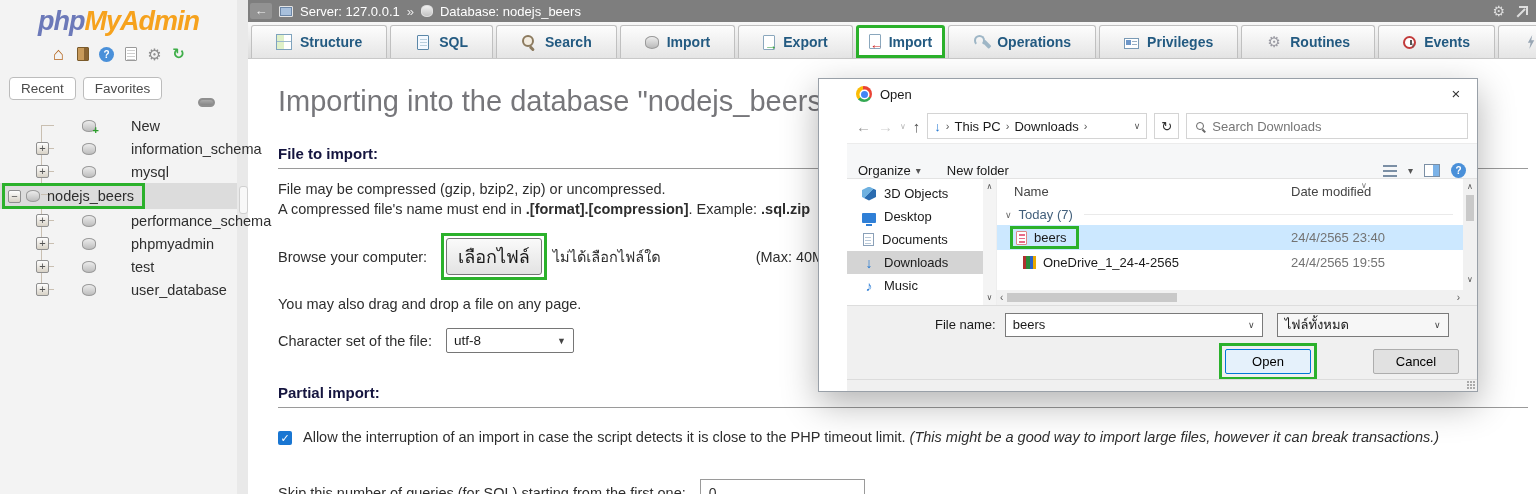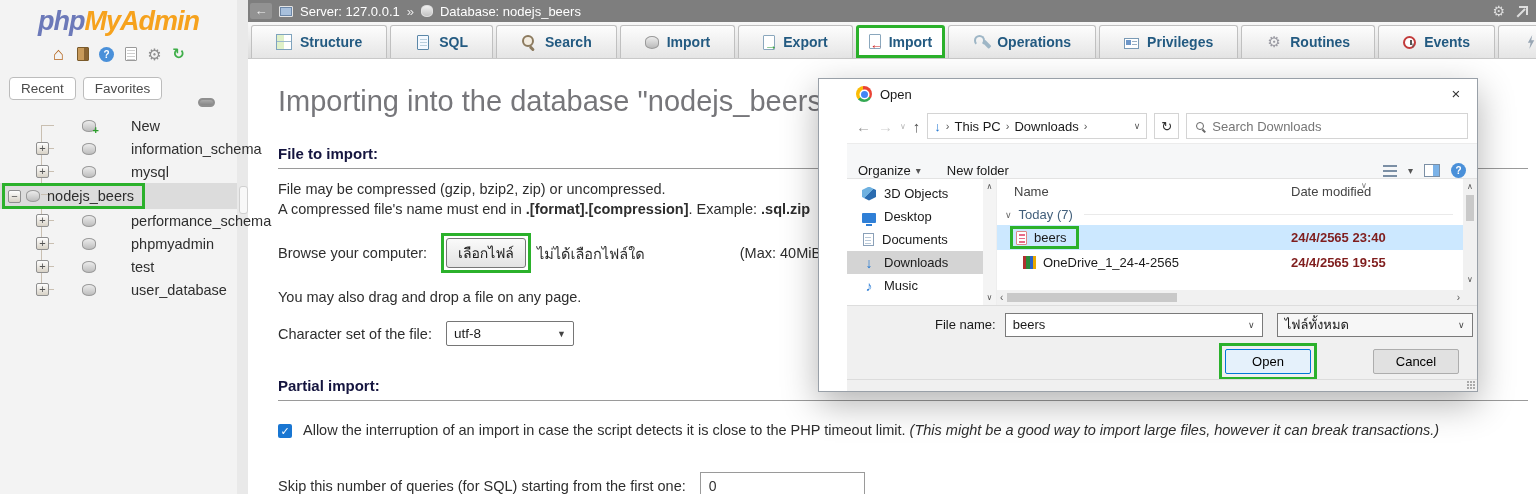--- a/index.html
+++ b/index.html
@@ -82,21 +82,21 @@
   .ti-tracking { width:13px; height:13px; margin-top:1px; border-radius:50%; background:#cfe0ee; border:1px solid #8aa2b8; }
   .ti-tracking::before { content:''; position:absolute; left:2px; top:2px; width:7px; height:7px; border-radius:50%; background:#5b87c5; }
   .ti-tracking::after { content:''; position:absolute; left:4px; top:4px; width:3px; height:3px; border-radius:50%; background:#e8a33d; }
 
   #content { flex:1; background:#fff; padding:26px 8px 0 30px; font-size:14.5px; color:#2e2e2e; }
   h1.pgtitle { font-size:29px; font-weight:400; color:#76767a; letter-spacing:0; }
   .sect-head { margin-top:27px; font-size:15px; font-weight:bold; color:#15153f; padding-bottom:6px; border-bottom:1px solid #9a9a9a; }
   .pline { margin-top:12px; }
   .pline + .pline { margin-top:4px; }
   .row { display:flex; align-items:center; margin-top:16px; }
-  .filebtn { font-size:14px; padding:3px 11px; background:linear-gradient(#fafafa,#e3e3e3); border:1px solid #767676; border-radius:3px; color:#1a1a1a; }
+  .filebtn { font-size:18px; padding:3px 11px; background:linear-gradient(#fafafa,#e3e3e3); border:1px solid #767676; border-radius:3px; color:#1a1a1a; }
   .btn-annot { display:inline-flex; padding:2px; margin:0 6px 0 14px; }
   .maxnote { margin-left:95px; }
   .selbox { width:128px; height:25px; border:1px solid #767676; border-radius:2px; background:#fff; display:inline-flex; align-items:center;
     justify-content:space-between; padding:0 7px; font-size:13.5px; margin-left:14px; color:#1a1a1a; }
   .selcaret { font-size:9px; color:#444; }
   .cbrow { margin-top:21px; display:flex; gap:11px; align-items:flex-start; }
   .cb { width:14px; height:14px; flex:none; margin-top:2px; background:#1976d2; border-radius:2px; color:#fff; font-size:11px; line-height:14px; text-align:center; }
   .note { font-style:italic; }
   .skiprow { margin-top:34px; display:flex; align-items:center; gap:14px; }
   .skipinput { width:165px; height:27px; border:1px solid #9a9a9a; padding-left:8px; font-size:14px; color:#333; font-family:inherit; }
@@ -143,35 +143,35 @@
   .col-date { width:172px; position:relative; }
   .sortchev { position:absolute; top:-3px; left:70px; font-size:8px; color:#777; }
   .dgroup { height:21px; display:flex; align-items:center; gap:7px; padding-left:8px; color:#43607c; flex:none; }
   .dgroup .grule { flex:1; border-top:1px solid #eaeaea; margin:0 10px 0 4px; }
   .chev { font-size:9px; color:#666; }
   .frow { height:25px; display:flex; align-items:center; flex:none; }
   .frow.sel { background:#cce8ff; }
   .fcell { flex:1; display:flex; align-items:center; padding-left:13px; min-width:0; }
   .file-annot { display:flex; align-items:center; gap:7px; padding:1px 9px 1px 3px; }
   .fname-plain { display:flex; align-items:center; gap:7px; padding-left:3px; }
-  .fdate { width:172px; color:#7f1d1d;font-weight:bold; }
+  .fdate { width:172px; color:#737373; }
   .fi-sql { width:11px; height:14px; background:#fff; border:1px solid #d88; border-radius:1px;
     background-image:repeating-linear-gradient(#e66a8a 0 1.5px, transparent 1.5px 3.5px); background-size:6px 9px; background-position:2px 2px; background-repeat:no-repeat; }
   .fi-zip { width:13px; height:13px; display:flex; }
   .fi-zip i { flex:1; } .fi-zip i:nth-child(1){background:#b03030;} .fi-zip i:nth-child(2){background:#2a8a3a;} .fi-zip i:nth-child(3){background:#2a62c8;} .fi-zip i:nth-child(4){background:#e8a800;}
   .hscroll { margin-top:auto; height:15px; background:#f1f1f1; display:flex; align-items:center; padding:0 3px; gap:4px; color:#555; font-size:10px; flex:none; }
   .hthumb { width:170px; height:9px; background:#c9c9c9; }
   .hspace { flex:1; }
   .dlist-sb { width:14px; background:#f1f1f1; display:flex; flex-direction:column; align-items:center; font-size:8px; color:#555; padding:3px 0; flex:none; }
   .vthumb { width:8px; height:26px; background:#c9c9c9; margin-top:4px; }
   .vspace { flex:1; }
   .dlist-sb .downchev { margin-bottom:18px; }
   .fnamerow { height:38px; background:#f0f0f0; border-top:1px solid #ddd; display:flex; align-items:center; padding-left:88px; gap:9px; flex:none; }
   .fn-input { width:258px; height:24px; background:#fff; border:1px solid #7a7a7a; display:flex; align-items:center; justify-content:space-between; padding:0 7px; }
-  .ft-combo { width:196px; height:24px; background:#f7f7f7; border:1px solid #7a7a7a; display:flex; align-items:center; justify-content:space-between; padding:0 7px; margin-left:5px; }
+  .ft-combo { width:172px; height:24px; background:#f7f7f7; border:1px solid #7a7a7a; display:flex; align-items:center; justify-content:space-between; padding:0 7px; margin-left:5px; }
   .dbtns { height:36px; background:#f0f0f0; display:flex; align-items:center; justify-content:flex-end; gap:13px; padding-right:18px; flex:none; }
   .winbtn { width:86px; height:25px; border-radius:2px; font-size:13px; display:flex; align-items:center; justify-content:center; font-family:inherit; }
   .openbtn { background:#e5f1fb; border:1px solid #0078d7; }
   .cancelbtn { background:#e1e1e1; border:1px solid #adadad;margin-left:43px; }
   .open-annot { display:inline-flex; padding:3px; }
   .dfoot { height:12px; background:#f0f0f0; border-top:1px solid #dcdcdc; position:relative; flex:none; }
   .grip { position:absolute; right:2px; bottom:2px; width:8px; height:8px;
     background:radial-gradient(circle at 1px 1px,#aaa 1px,transparent 1.2px); background-size:3px 3px; }
 </style>
 </head>

